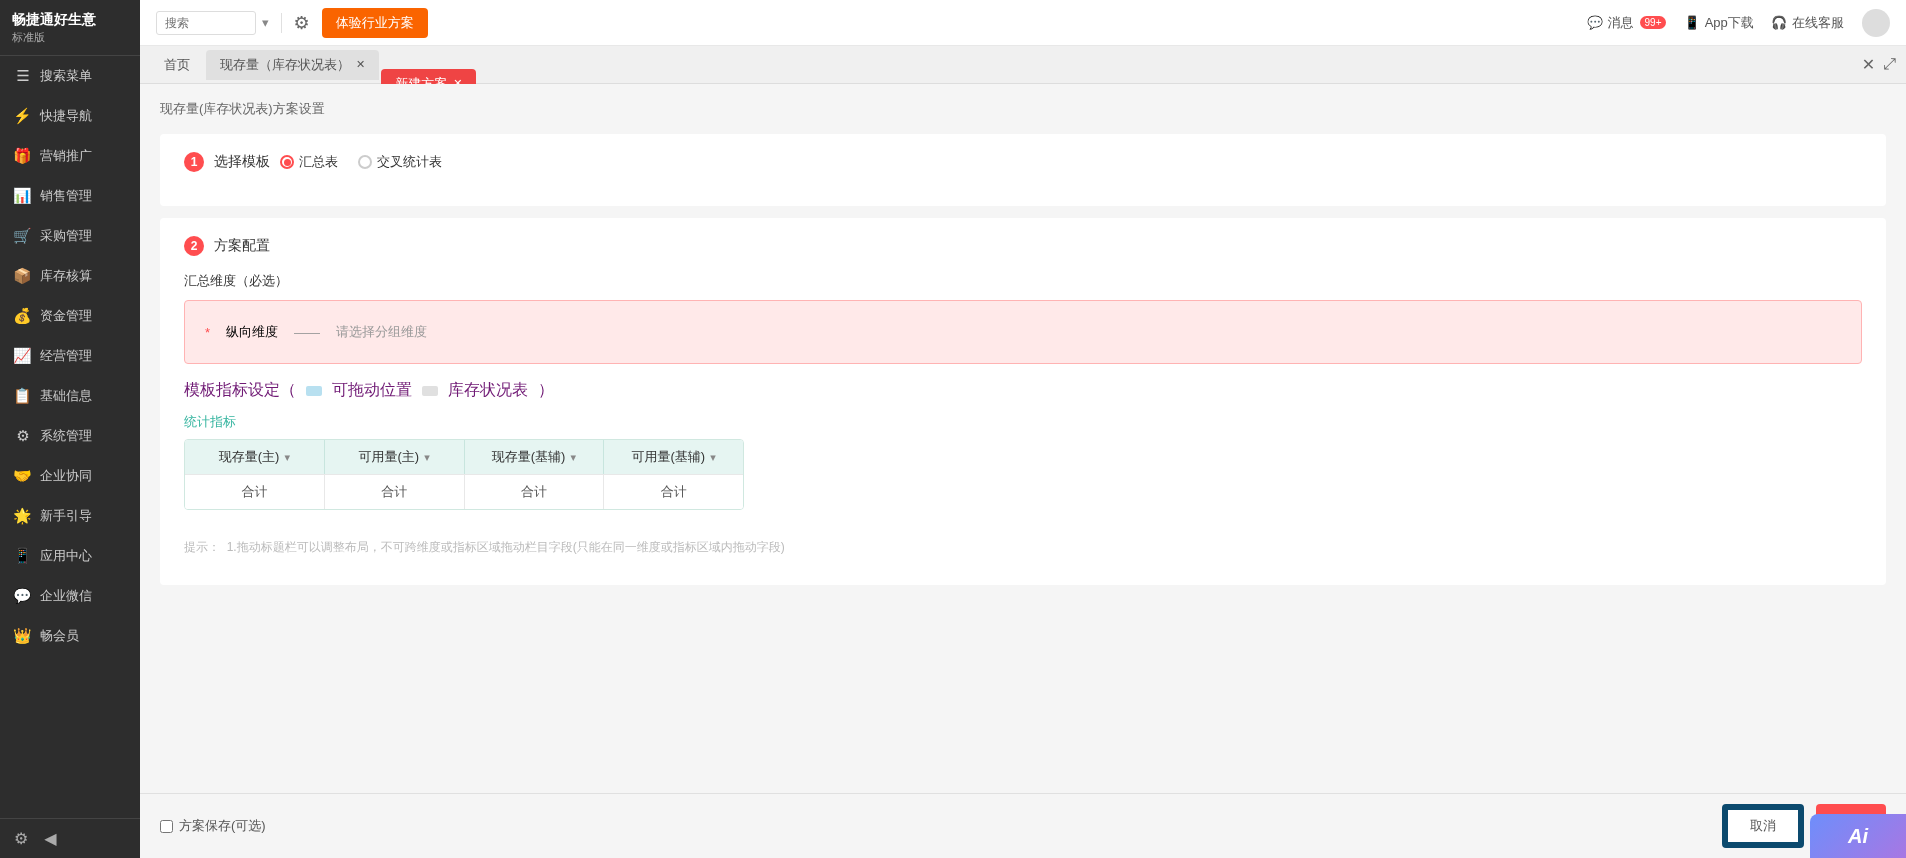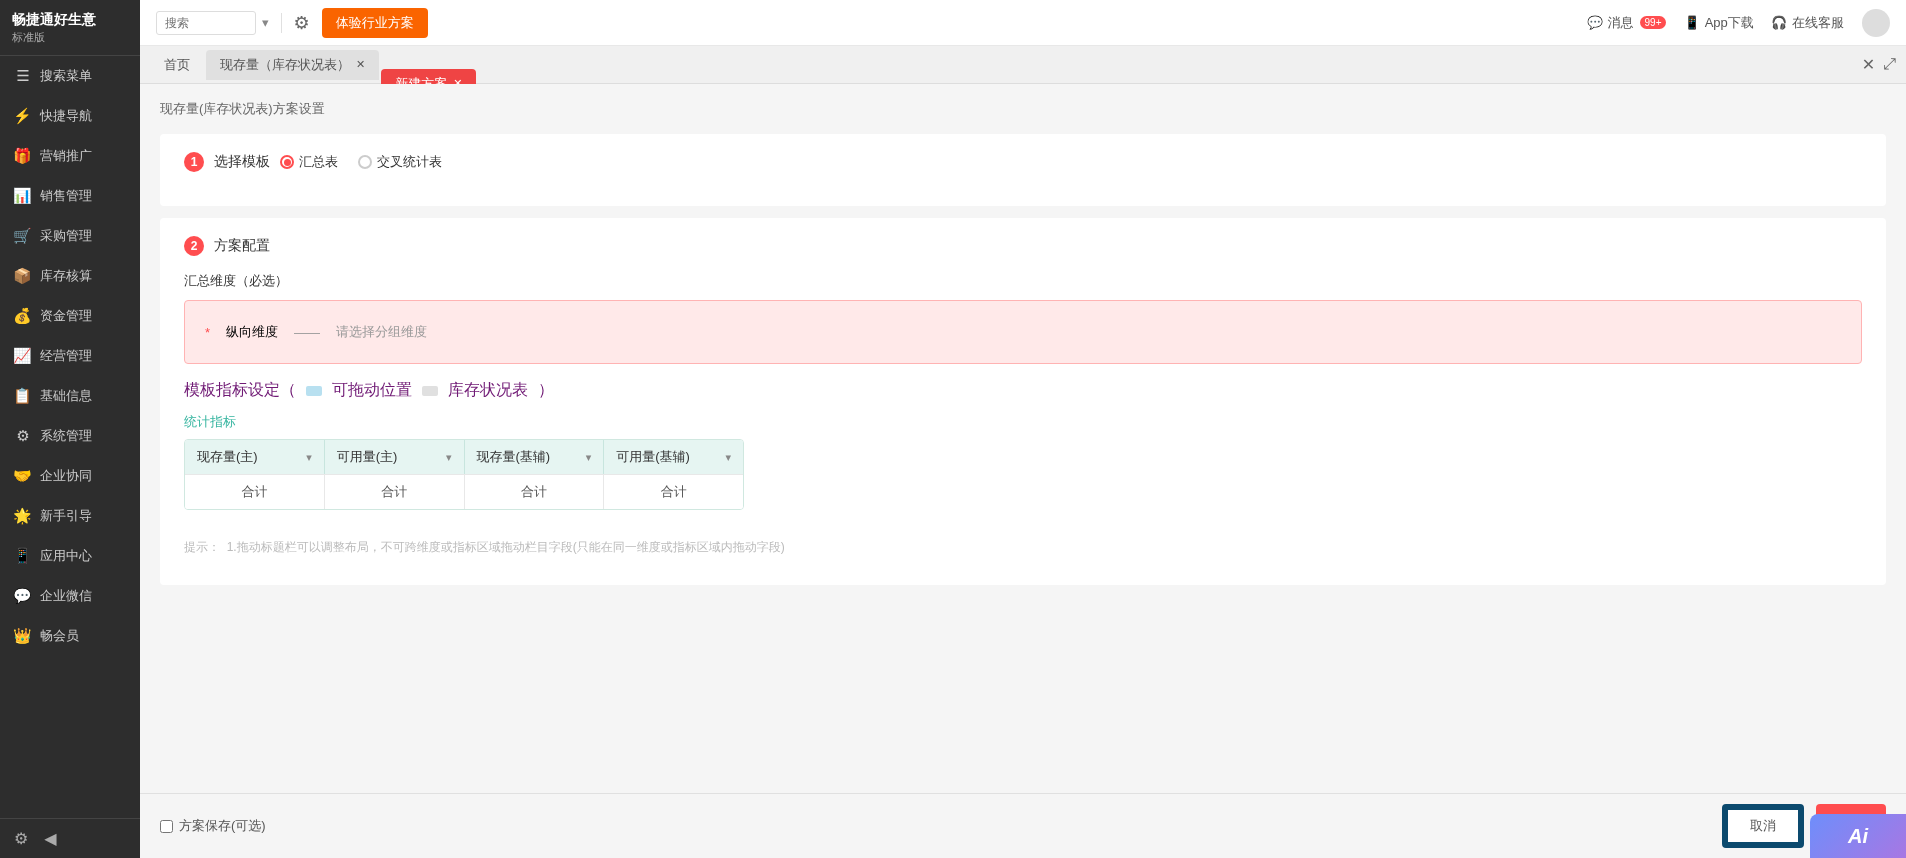--- a/index.html
+++ b/index.html
@@ -281,21 +281,21 @@
       min-width: 560px;
     }
     .stats-header-row {
       display: flex;
       background: #e6f5f2;
     }
     .stats-header-cell {
       flex: 1;
       display: flex;
       align-items: center;
-      justify-content: space-between;
+      justify-content: center;
       padding: 8px 12px;
       font-size: 13px;
       color: #333;
       border-right: 1px solid #c8e5de;
       gap: 5px;
     }
     .stats-header-cell:last-child { border-right: none; }
     .stats-data-row {
       display: flex;
       background: #fff;

